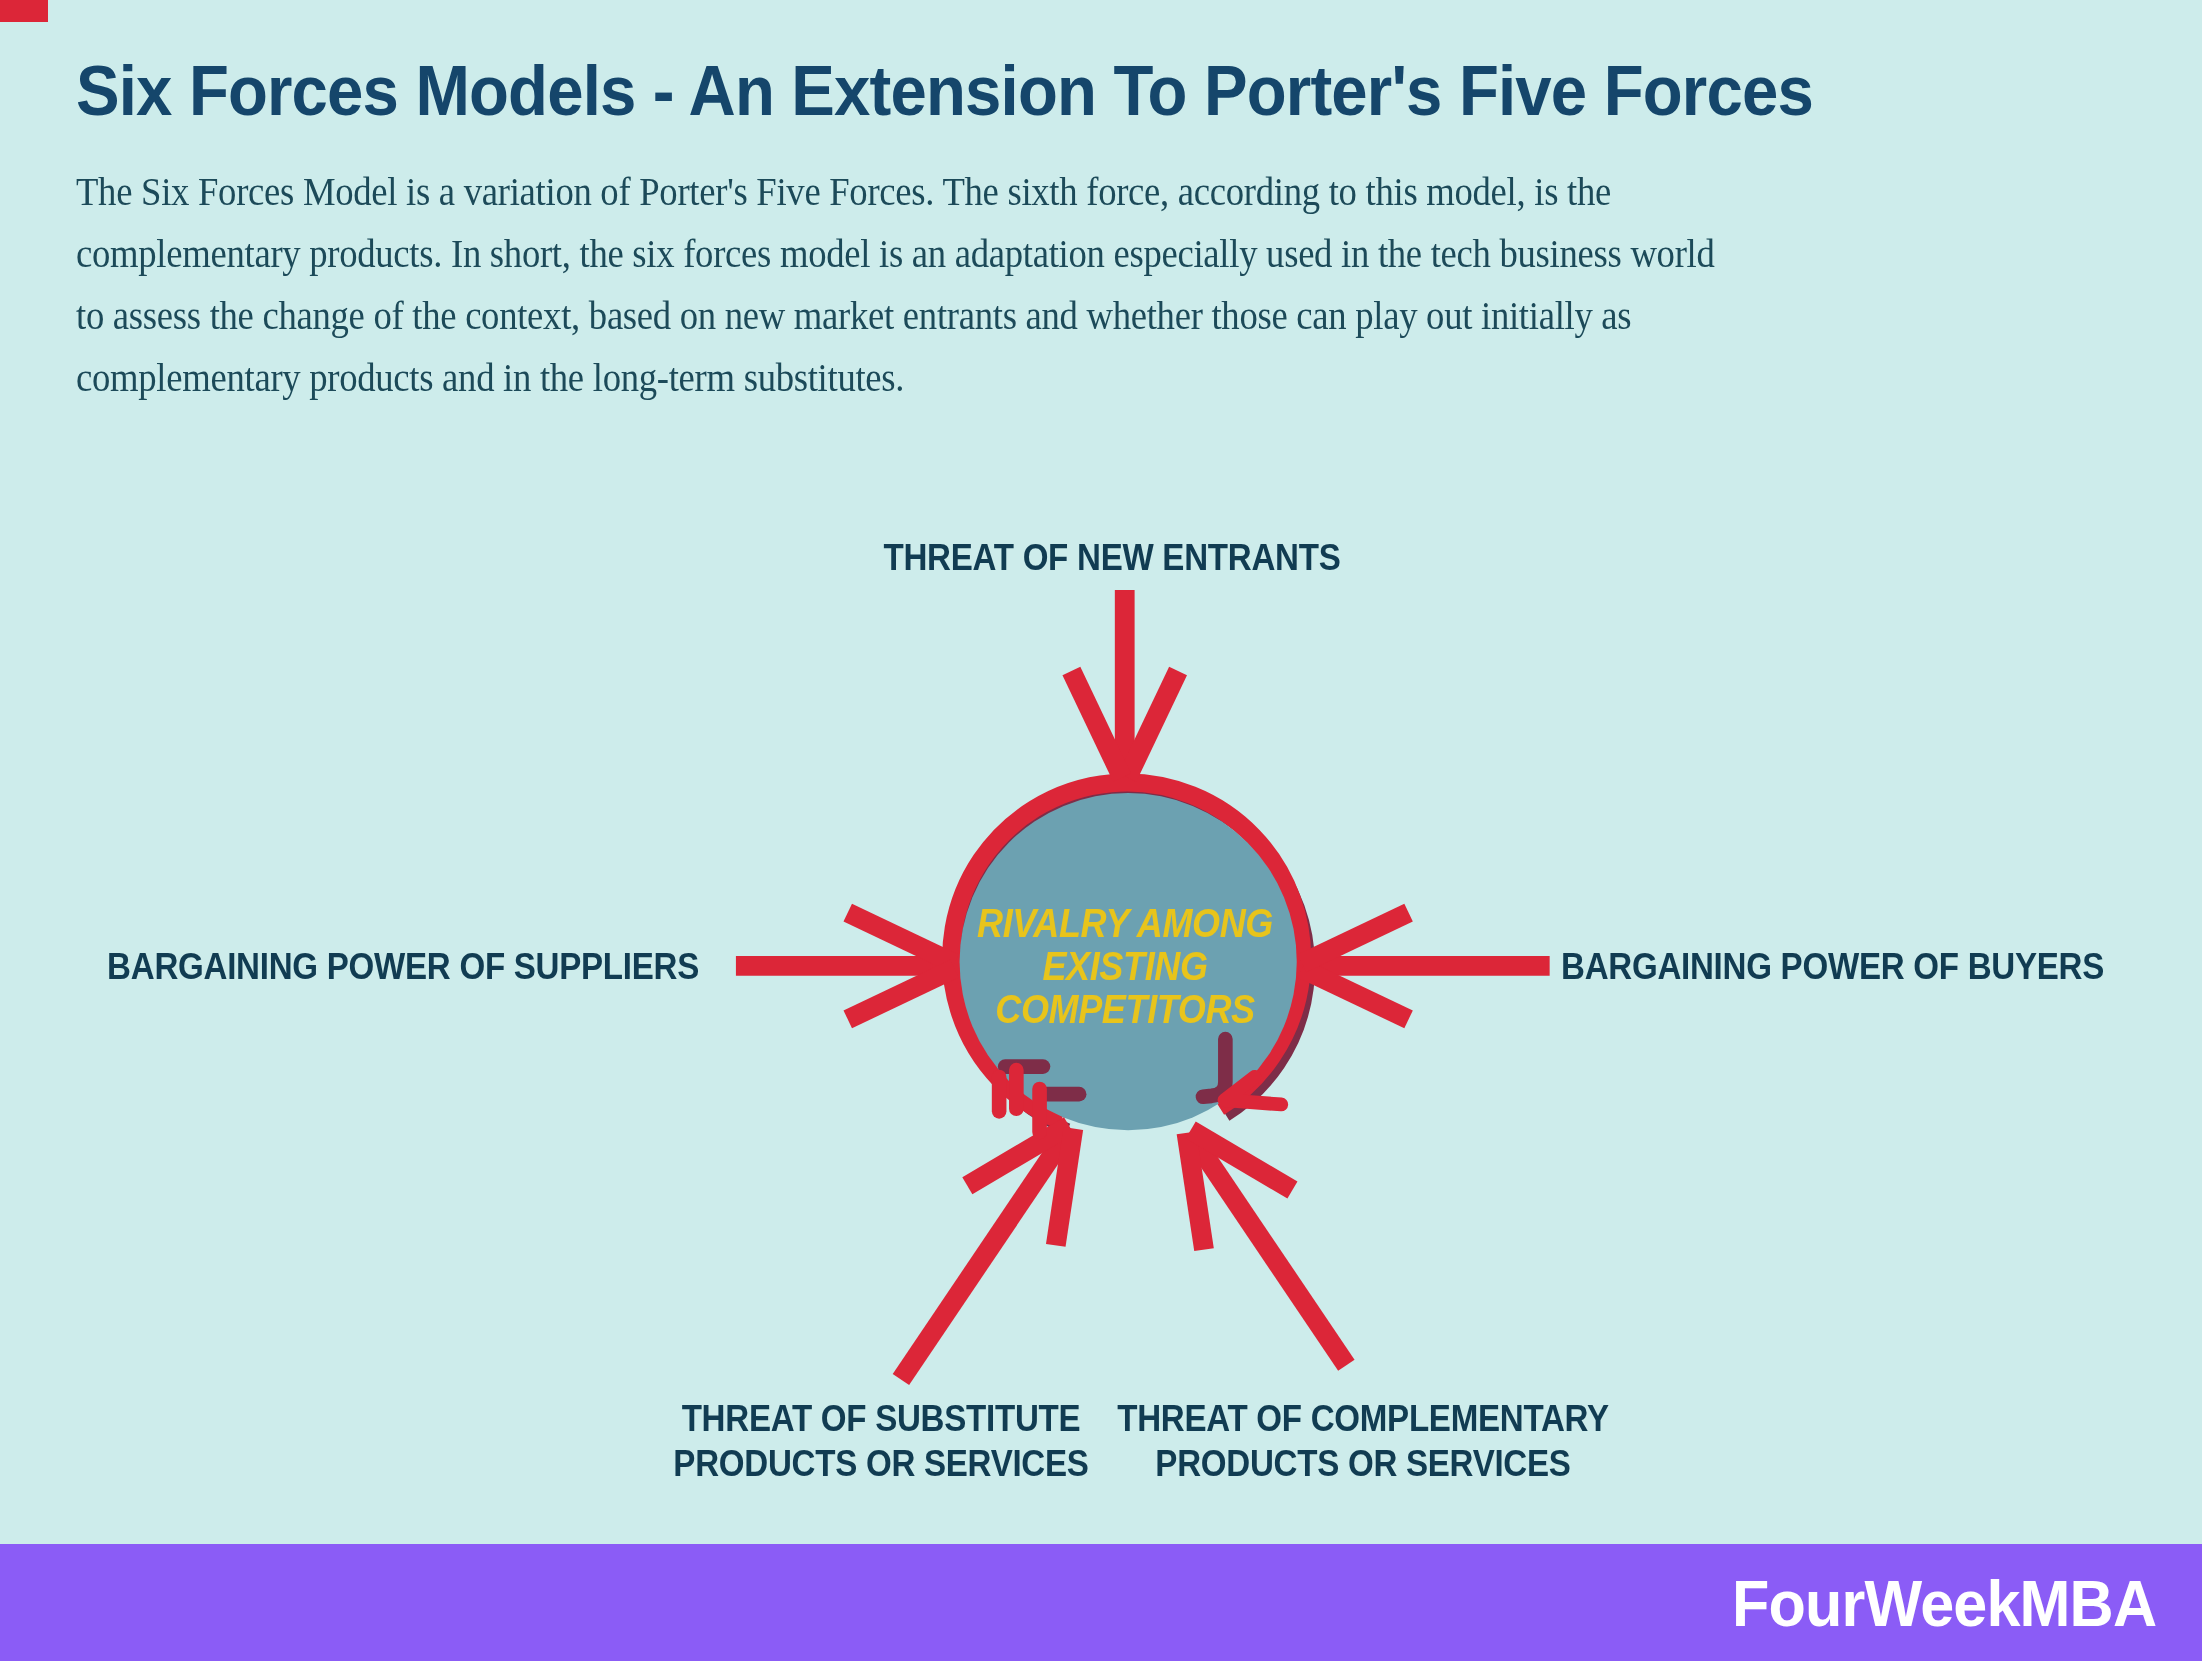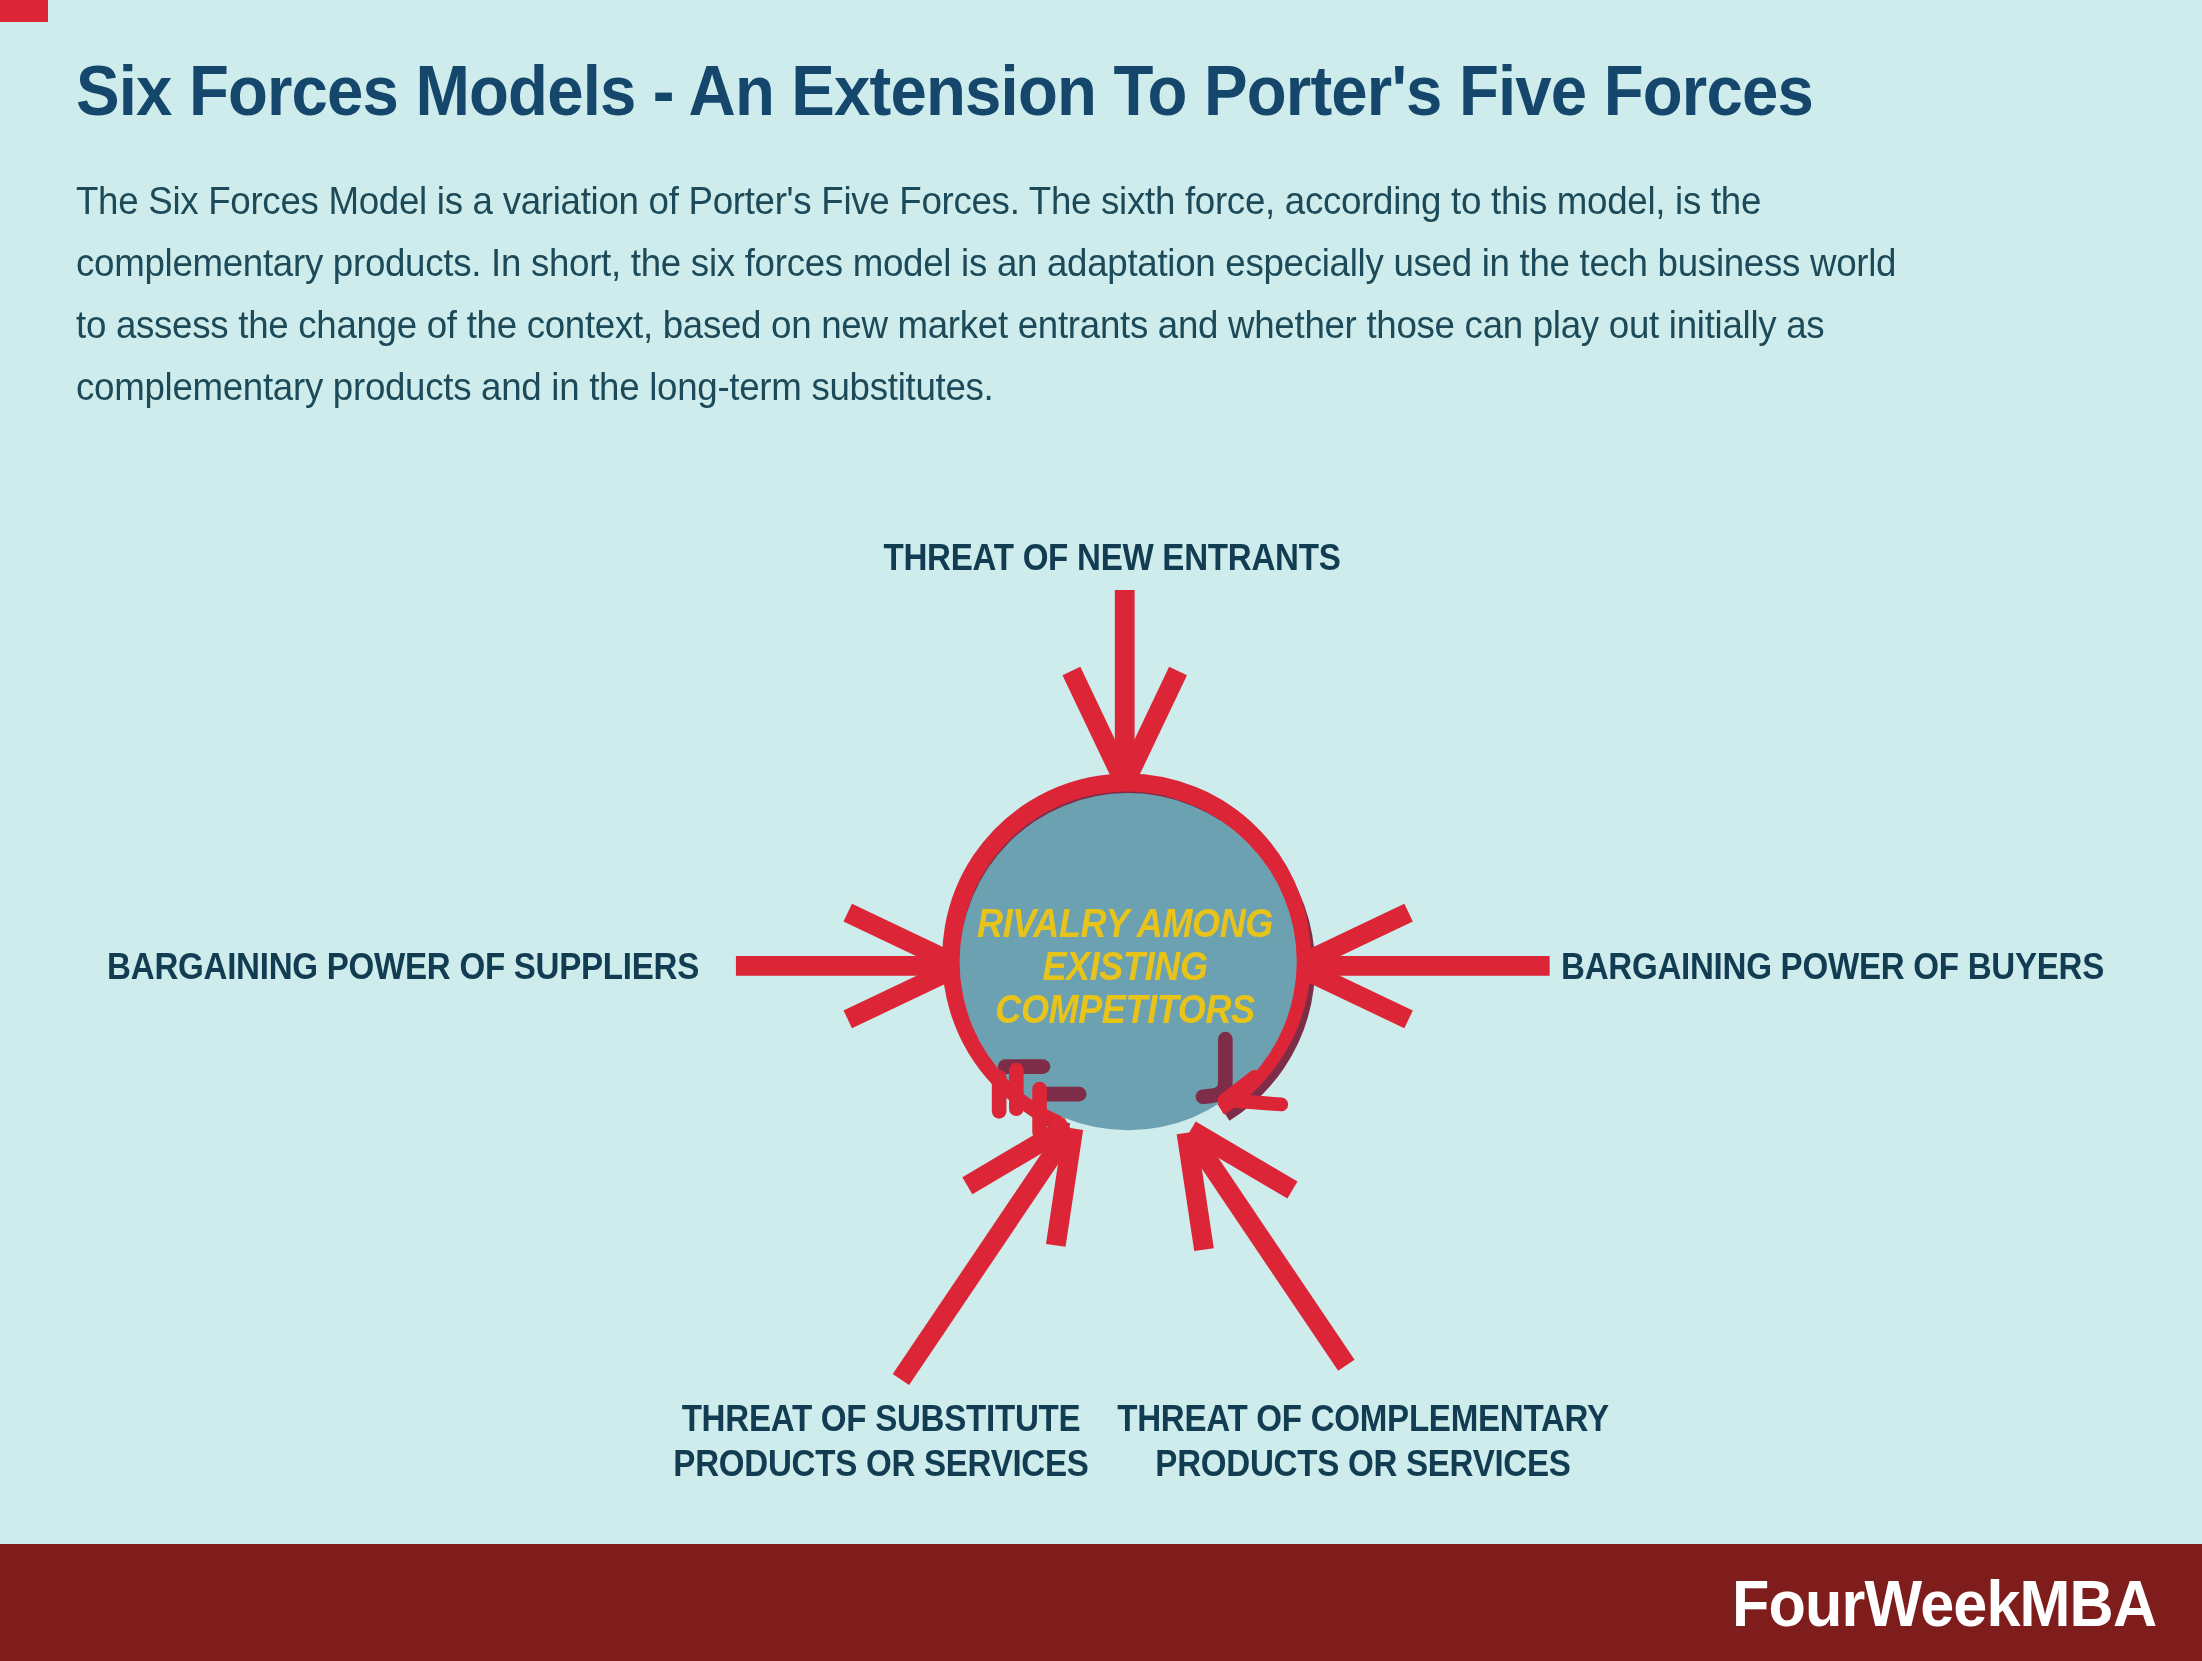--- a/index.html
+++ b/index.html
@@ -11,21 +11,21 @@
   .abs{position:absolute;}
   
   .top-tab{left:0;top:0;width:48px;height:22.4px;background:#dc2638;}
   
   .title{
     left:76px;top:50px;
     font-size:71px;font-weight:bold;color:#15466b;
     letter-spacing:-0.9px;white-space:nowrap;
     transform:scaleX(.92);transform-origin:left top;
   }
-  .paragraph{left:76px;top:170px;}
+  .paragraph{left:76px;top:161px;font-family:Liberation Serif, serif;}
   .para-line{
     font-size:39px;line-height:62px;color:#1c4a59;
     white-space:nowrap;letter-spacing:-0.3px;
     transform:scaleX(.94);transform-origin:left top;
   }
   
   svg.diagram{left:0;top:0;}
   
   .force-label{
     font-size:36px;font-weight:bold;color:#113c52;
@@ -37,21 +37,21 @@
   .label-bl{left:451px;top:1396px;width:860px;text-align:center;transform:scaleX(.92);transform-origin:center top;}
   .label-br{left:933px;top:1396px;width:860px;text-align:center;transform:scaleX(.92);transform-origin:center top;}
   
   .circle-text{
     left:867px;top:902px;width:516px;text-align:center;
     font-size:40px;line-height:43px;font-weight:bold;font-style:italic;
     color:#e8c41b;letter-spacing:-0.4px;
     transform:scaleX(.9);transform-origin:center top;
   }
   
-  .footer{left:0;top:1544px;width:2203px;height:118px;background:#7f1d1d;}
+  .footer{left:0;top:1544px;width:2203px;height:118px;background:#8b5cf6;}
   .brand{
     position:absolute;right:47px;top:50%;transform:translateY(-50%) scaleX(.94);
     transform-origin:right center;
     font-size:65px;font-weight:bold;color:#ffffff;white-space:nowrap;letter-spacing:-0.9px;
   }
 </style>
 </head>
 <body>
 
 <div class="abs top-tab"></div>

